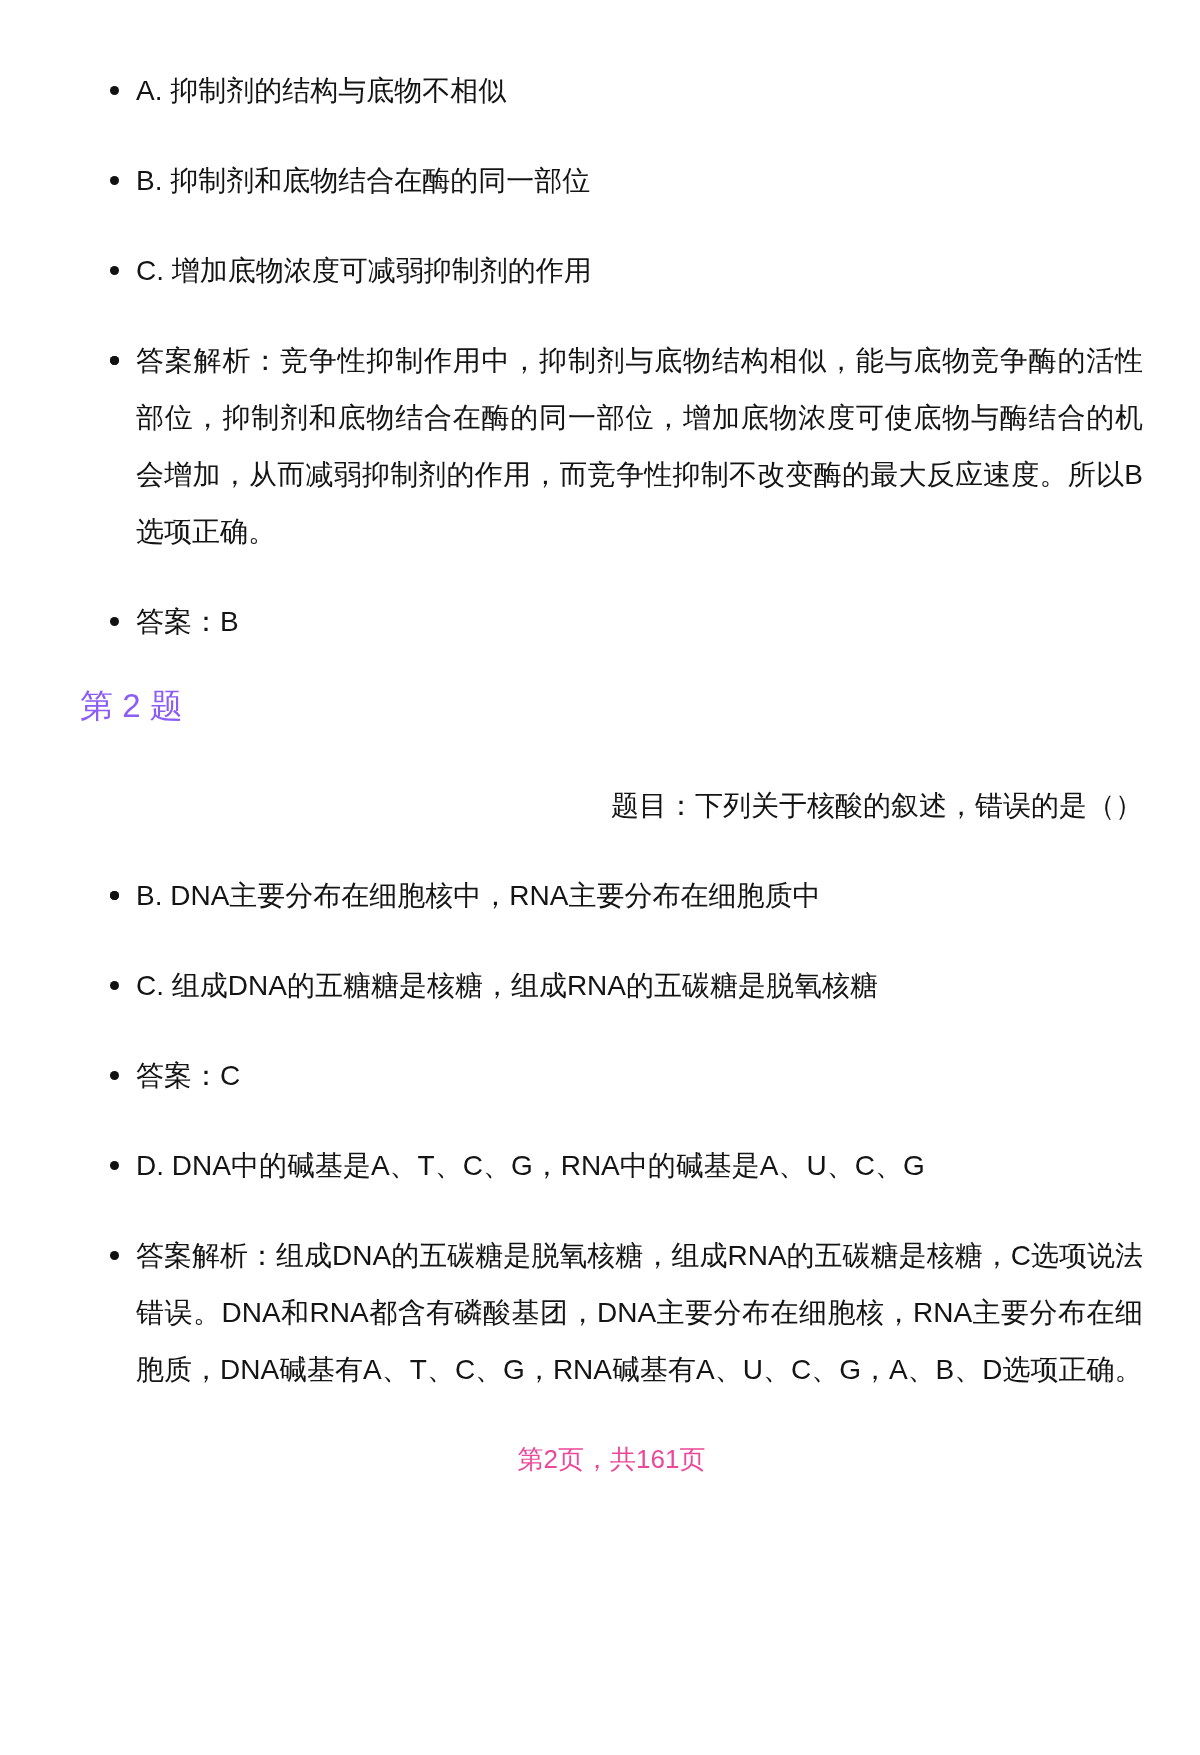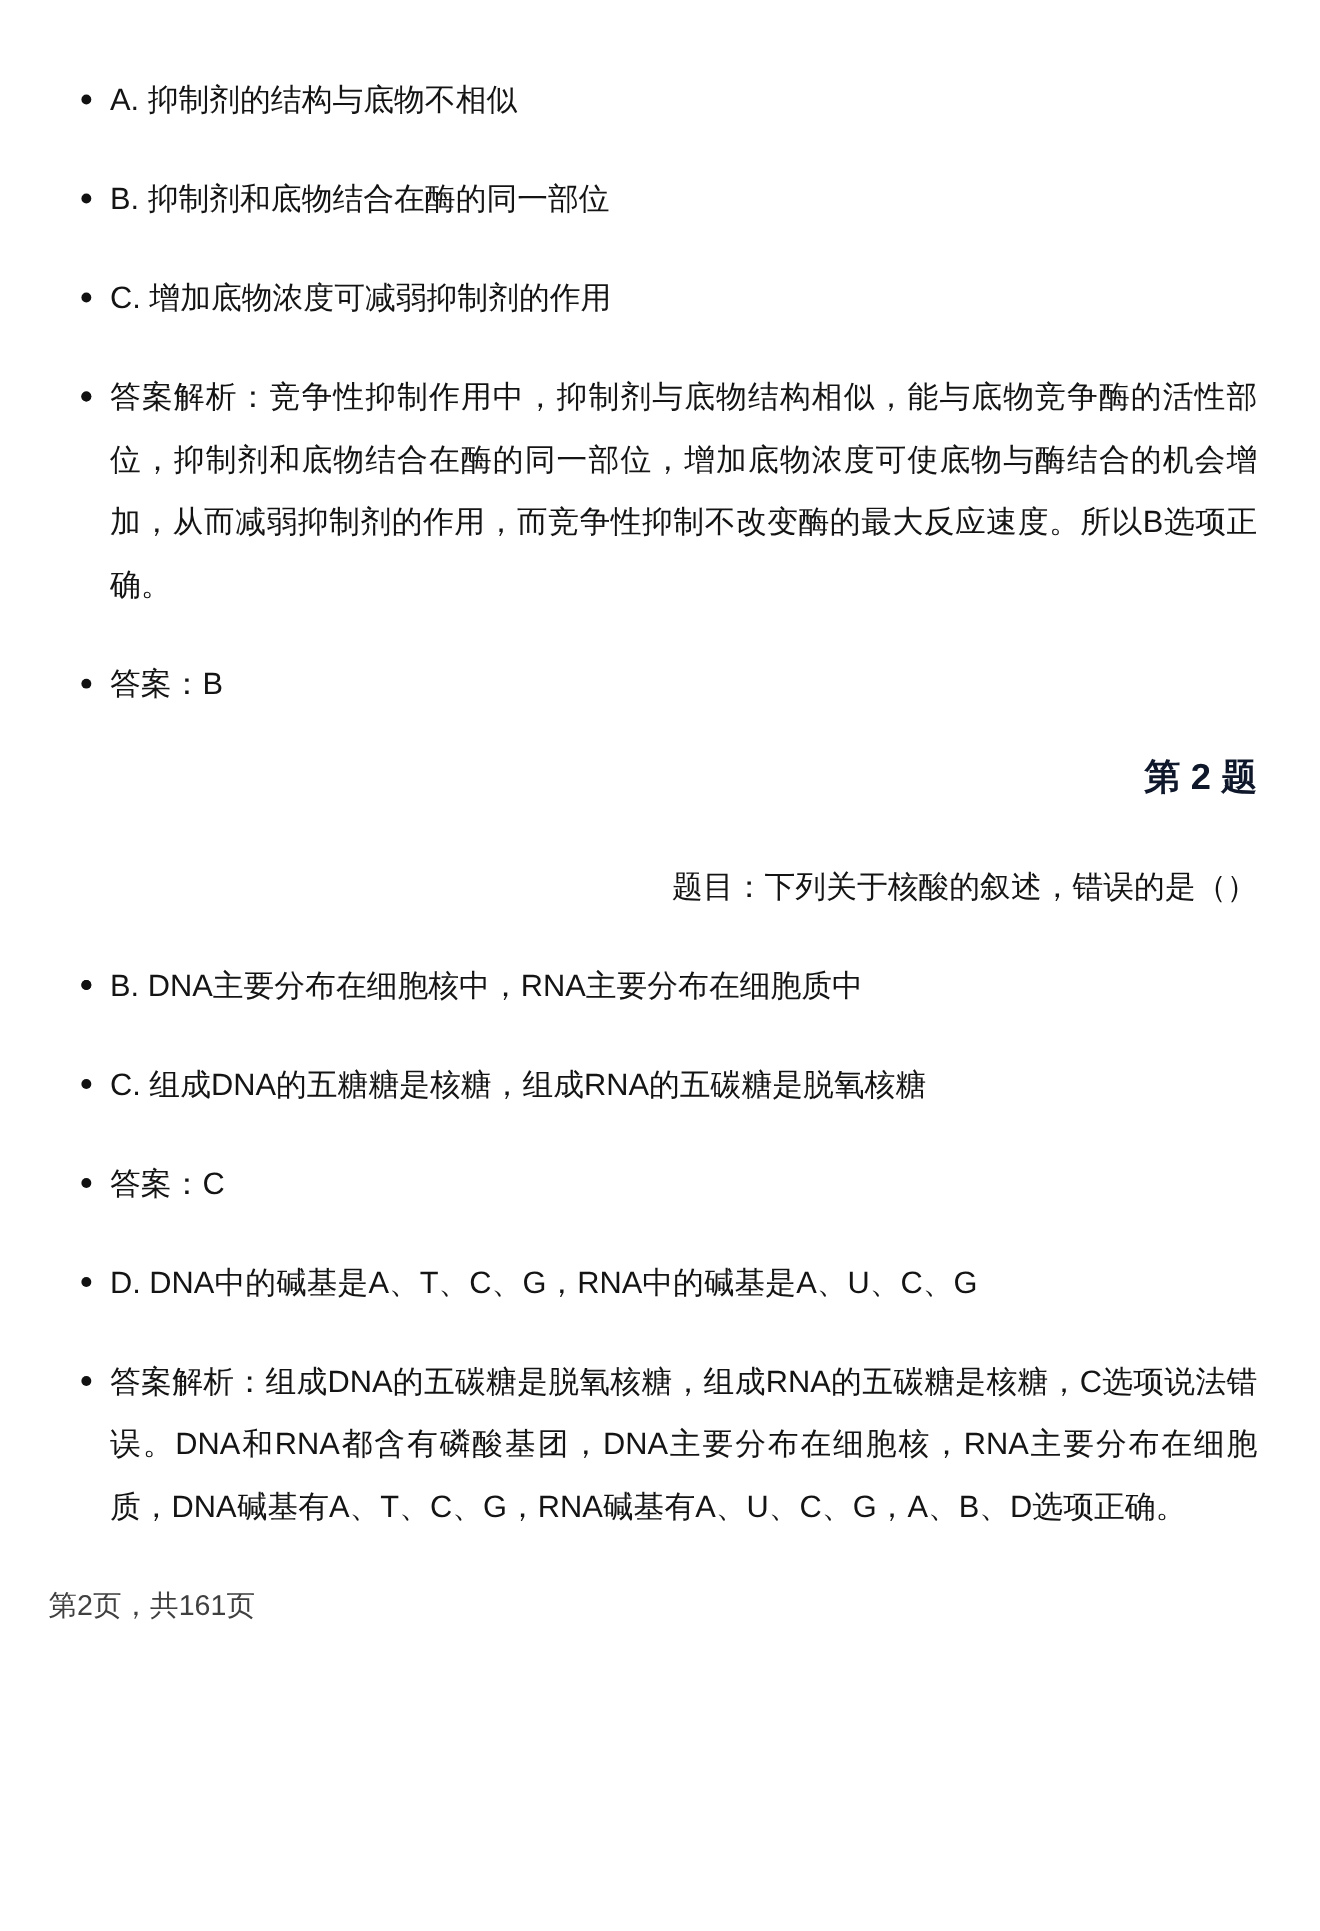--- a/index.html
+++ b/index.html
@@ -13,21 +13,21 @@
     height: 1755px;
     overflow: hidden;
     color: #141414;
     font-family: "Liberation Sans", sans-serif;
     font-size: 28px;
     line-height: 57px;
   }
   .page {
     width: 1200px;
     height: 1755px;
-    padding: 62px 57px 0 44px;
+    padding: 62px 57px 0 80px;
   }
   ul.bullet-list {
     list-style: none;
     margin: 0;
     padding: 0;
   }
   ul.bullet-list > li {
     position: relative;
     padding-left: 56px;
     margin: 0 0 33px 0;
@@ -38,33 +38,33 @@
     left: 30px;
     top: 24px;
     width: 9px;
     height: 9px;
     border-radius: 50%;
     background: #111111;
   }
   .q-heading {
     font-size: 33px;
     line-height: 46px;
-    font-weight: bold;
+    font-weight: normal;
     margin: 30px 0 48px 0;
-    color: #0f172a;
-    text-align: right;
+    color: #8b5cf6;
   }
   .q-text {
     margin: 0 0 33px 0;
     text-align: right;
   }
   .page-footer {
+    text-align: center;
     font-size: 26px;
     line-height: 57px;
-    color: #404040;
+    color: #ec4899;
   }
 </style>
 </head>
 <body>
 
 <div class="page">
 
   <ul class="bullet-list">
     <li>
       <span class="dot"></span>

